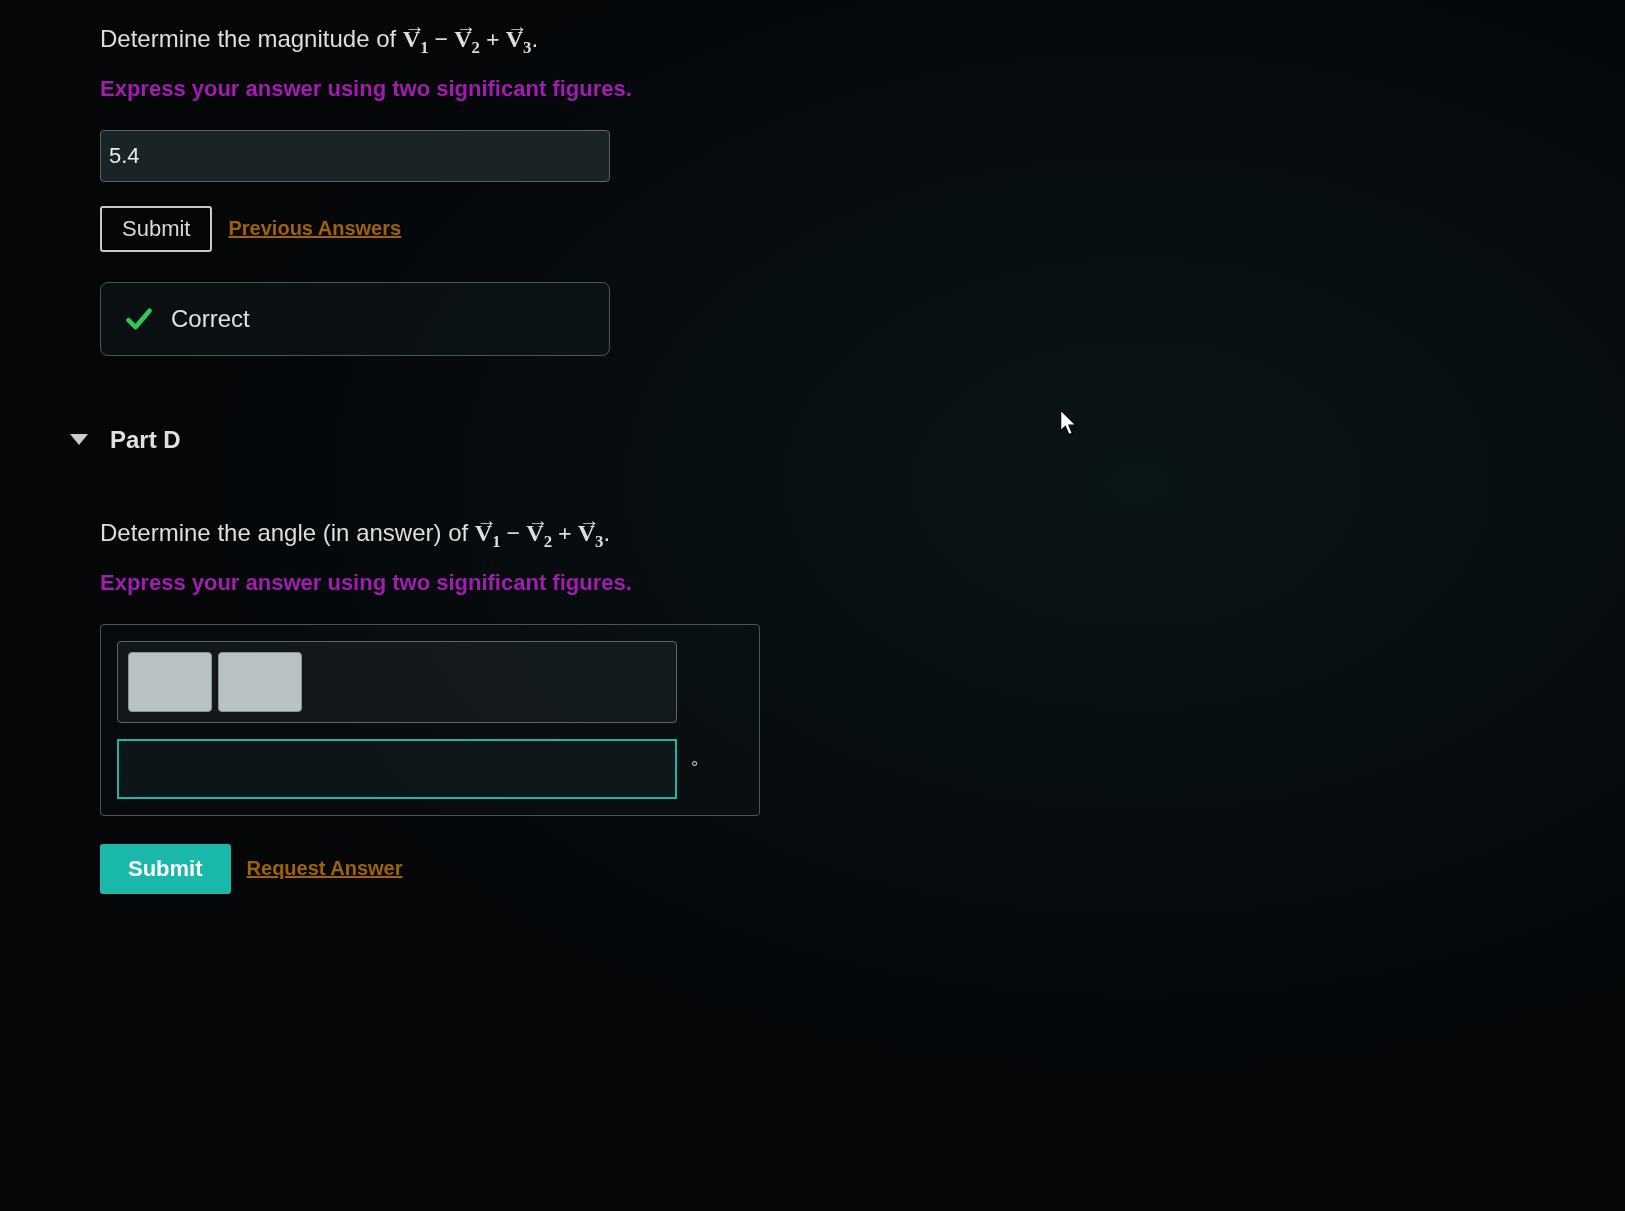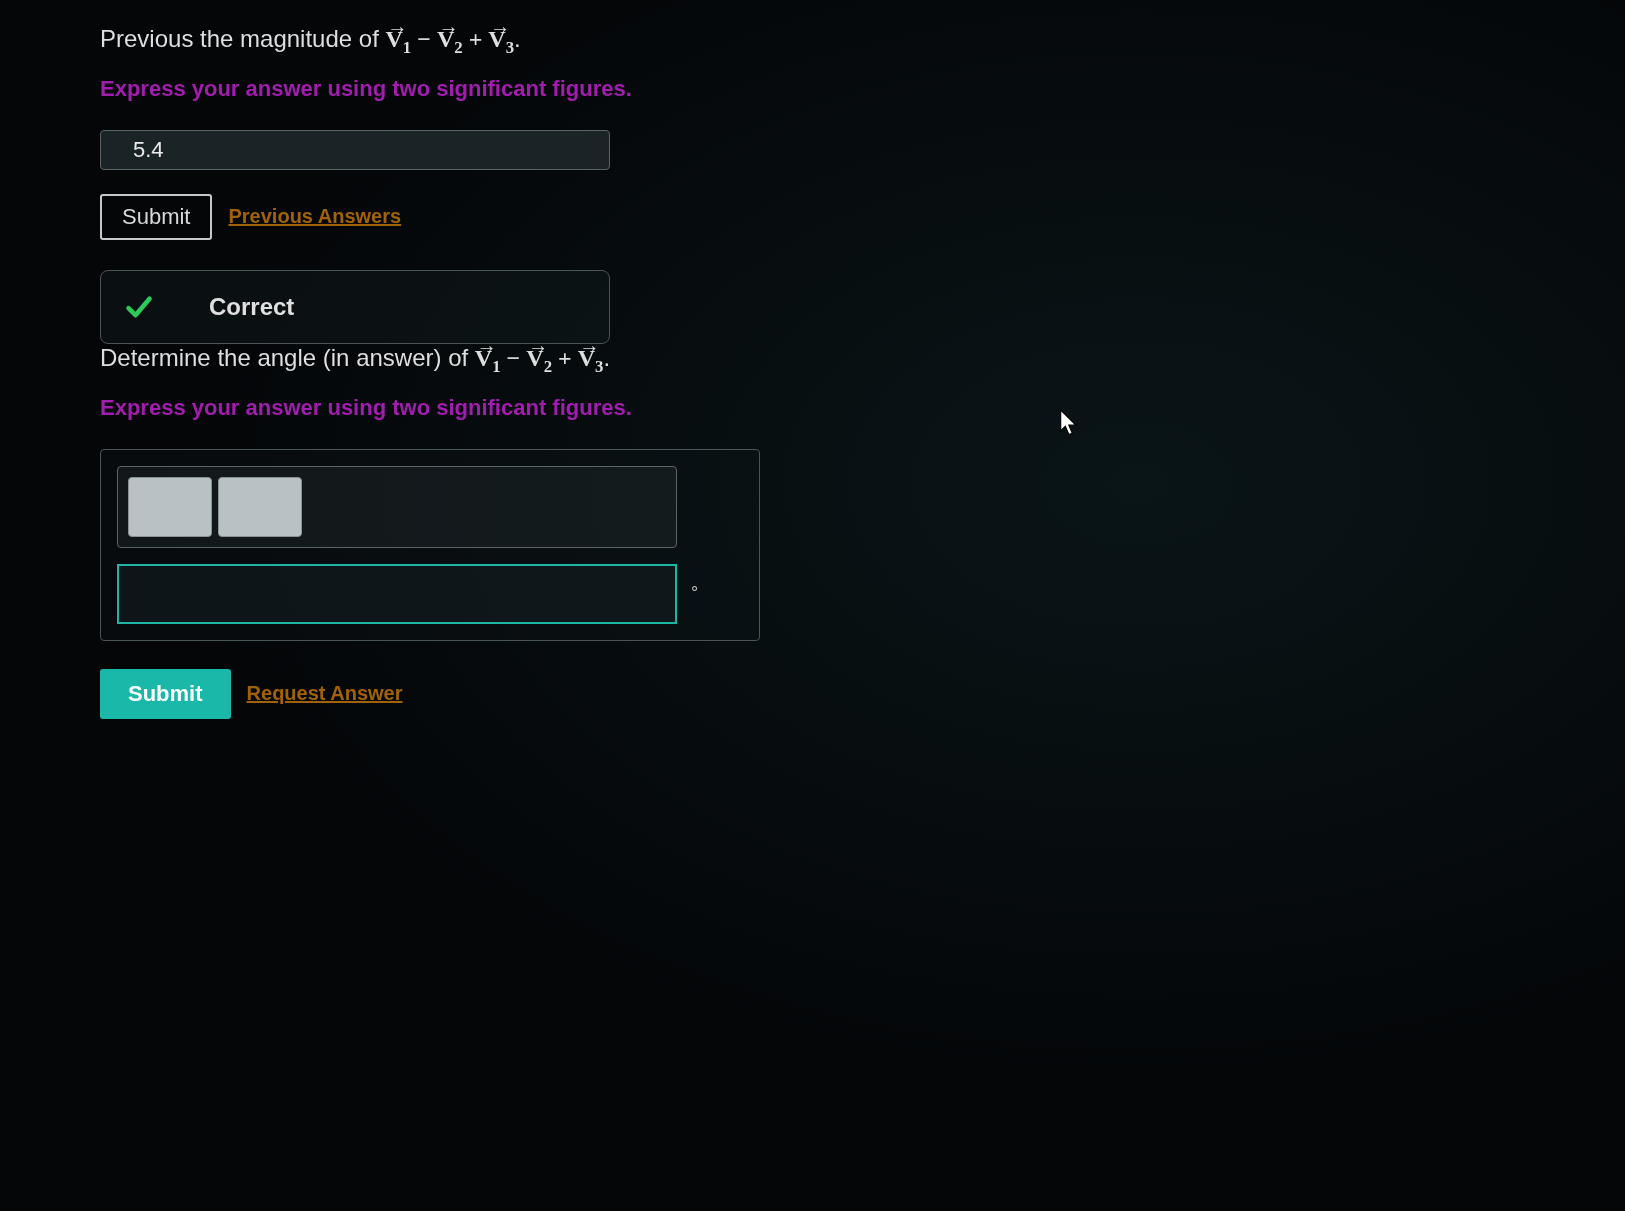--- a/index.html
+++ b/index.html
@@ -32,27 +32,27 @@
     
     .instruction {
       font-size: 22px;
       font-weight: bold;
       color: #a21caf;
       margin-bottom: 28px;
     }
     
     .answer-box {
       width: 510px;
-      height: 40px;
+      height: 52px;
       background: #1a2326;
       border: 1px solid #5a6265;
       border-radius: 4px;
       color: #eaeaea;
       font-size: 22px;
-      padding: 14px 32px;
+      padding: 14px 8px;
       margin-bottom: 24px;
       display: block;
     }
     
     .button-row {
       display: flex;
       align-items: center;
       gap: 16px;
       margin-bottom: 30px;
     }
@@ -103,23 +103,22 @@
       flex-shrink: 0;
     }
     
     .check-icon svg {
       width: 100%;
       height: 100%;
     }
     
     .feedback-text {
       font-size: 24px;
-      font-weight: bold;
+      font-weight: normal;
       color: #e0e0e0;
-      margin-left: 38px;
     }
     
     .part-header {
       display: flex;
       align-items: center;
       gap: 22px;
       margin-top: 70px;
       margin-bottom: 65px;
       margin-left: -30px;
     }
@@ -226,41 +225,45 @@
       width: 100%;
       height: 100%;
     }
   </style>
 </head>
 <body>
 
 <div class="content">
 
   <div class="question-text">
-    <span>Previous the magnitude of </span><span class="formula"><span class="vec">V</span><sub>1</sub><span> − </span><span class="vec">V</span><sub>2</sub><span> + </span><span class="vec">V</span><sub>3</sub></span><span>.</span>
+    <span>Determine the magnitude of </span><span class="formula"><span class="vec">V</span><sub>1</sub><span> − </span><span class="vec">V</span><sub>2</sub><span> + </span><span class="vec">V</span><sub>3</sub></span><span>.</span>
   </div>
 
   <div class="instruction">Express your answer using two significant figures.</div>
 
   <input type="text" class="answer-box" value="5.4" style="">
 
   <div class="button-row">
     <button class="submit-btn-outline">Submit</button>
     <a class="link-teal">Previous Answers</a>
   </div>
 
   <div class="feedback-box">
     <span class="check-icon">
       <svg viewBox="0 0 24 24" fill="none" stroke="#2dc95a" stroke-width="4" stroke-linecap="round" stroke-linejoin="round">
         <polyline points="3,13 9,19 21,5"></polyline>
       </svg>
     </span>
     <span class="feedback-text">Correct</span>
   </div>
 
+  <div class="part-header">
+    <div class="triangle-down"></div>
+    <div class="part-title">Part D</div>
+  </div>
 
   <div class="question-text">
     <span>Determine the angle (in answer) of </span><span class="formula"><span class="vec">V</span><sub>1</sub><span> − </span><span class="vec">V</span><sub>2</sub><span> + </span><span class="vec">V</span><sub>3</sub></span><span>.</span>
   </div>
 
   <div class="instruction">Express your answer using two significant figures.</div>
 
   <div class="answer-container">
     <div class="toolbar-area">
       <div class="tool-btn"></div>

